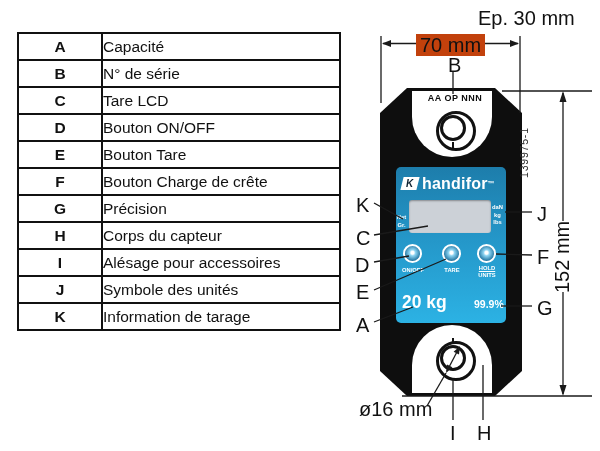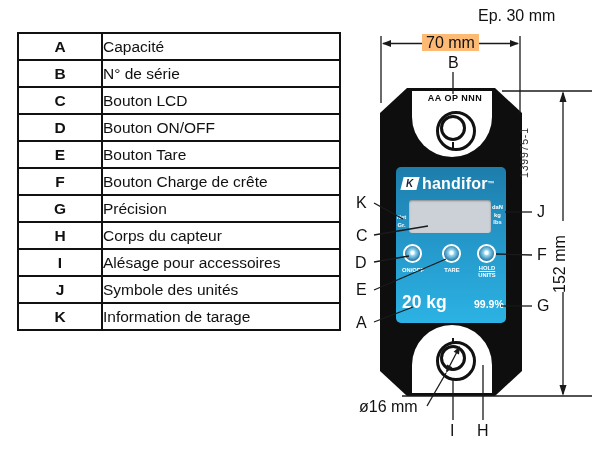--- a/index.html
+++ b/index.html
@@ -31,23 +31,23 @@
   .lcd{position:absolute;left:409px;top:200px;width:82px;height:33px;background:#ccd1d7;border-radius:3px;
     box-shadow:inset 0 1px 2px rgba(0,0,0,.35);}
   .tiny{position:absolute;color:#fff;font-weight:bold;font-size:5.8px;line-height:7.6px;text-align:center;}
   .btn{position:absolute;width:19px;height:19px;border:2px solid #fff;border-radius:50%;box-sizing:border-box;
     background:radial-gradient(circle at 50% 45%, #ffffff 0 1.5px, #8ed5f2 3px, #1b6f9c 75%);}
   .btn-label{position:absolute;width:34px;text-align:center;color:#fff;font-weight:bold;font-size:5.8px;line-height:6.5px;}
   .cap{position:absolute;left:402px;top:292px;color:#fff;font-weight:bold;font-size:17.5px;}
   .prec{position:absolute;left:474px;top:298px;color:#fff;font-weight:bold;font-size:10.5px;}
   
   .ann{position:absolute;left:0;top:0;z-index:5;}
-  .dimtxt,.callout{position:absolute;z-index:6;font-size:16px;color:#111;}
+  .dimtxt,.callout{position:absolute;z-index:6;font-size:20px;color:#111;}
   .dim70{left:383px;top:34px;width:135px;text-align:center;}
-  .dim70 span{background:#fdba74;padding:0 4px;}
+  .dim70 span{background:#c2410c;padding:0 4px;}
   .vtext{writing-mode:vertical-rl;transform:rotate(180deg);}
   .partnum{position:absolute;z-index:6;left:518px;top:106px;height:72px;font-size:10.5px;letter-spacing:.8px;color:#2a2a2a;writing-mode:vertical-rl;transform:rotate(180deg);}
   .h152{left:551px;top:219px;height:74px;}
 </style>
 </head>
 <body>
 
 <div id="stage">
 
   <table class="legend">
@@ -55,21 +55,21 @@
         <tr>
           <td class="key">A</td>
           <td class="val">Capacité</td>
         </tr>
     <tr>
           <td class="key">B</td>
           <td class="val">N° de série</td>
         </tr>
     <tr>
           <td class="key">C</td>
-          <td class="val">Bouton LCD</td>
+          <td class="val">Tare LCD</td>
         </tr>
     <tr>
           <td class="key">D</td>
           <td class="val">Bouton ON/OFF</td>
         </tr>
     <tr>
           <td class="key">E</td>
           <td class="val">Bouton Tare</td>
         </tr>
     <tr>

